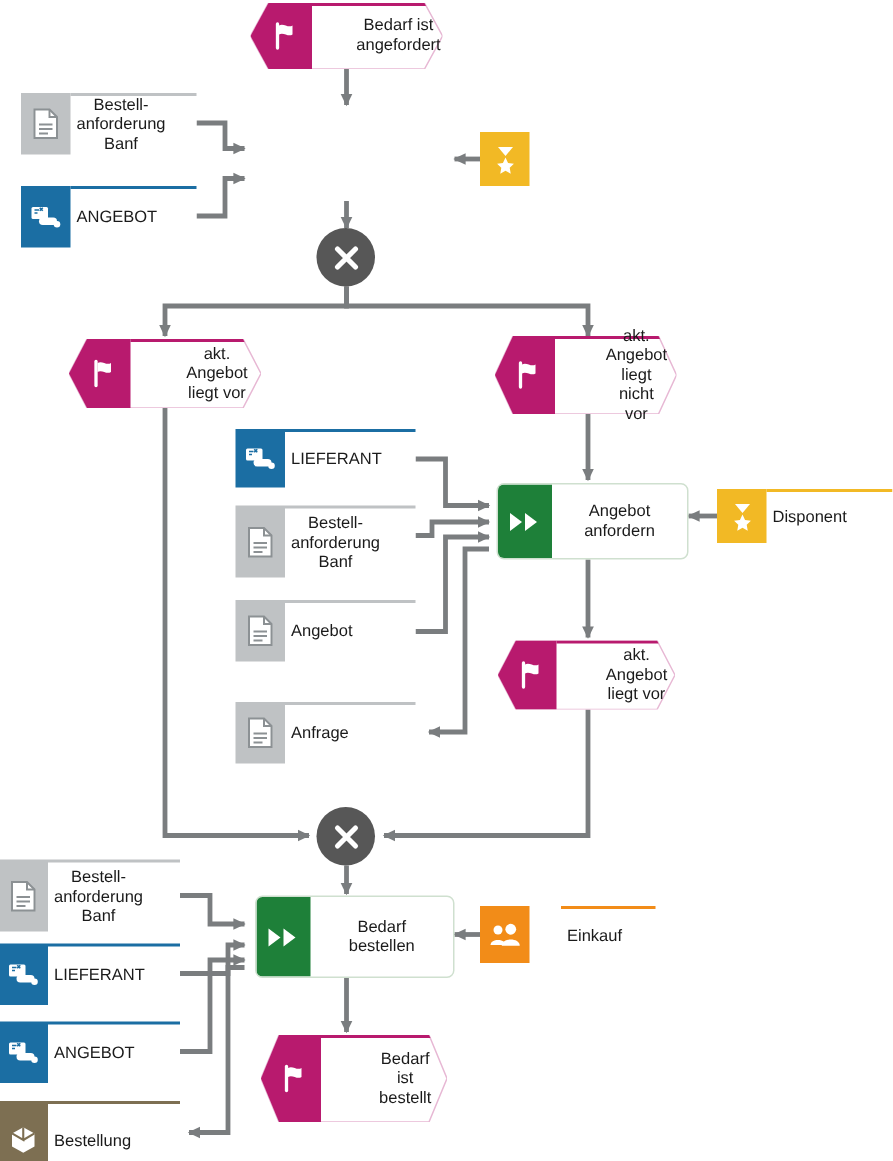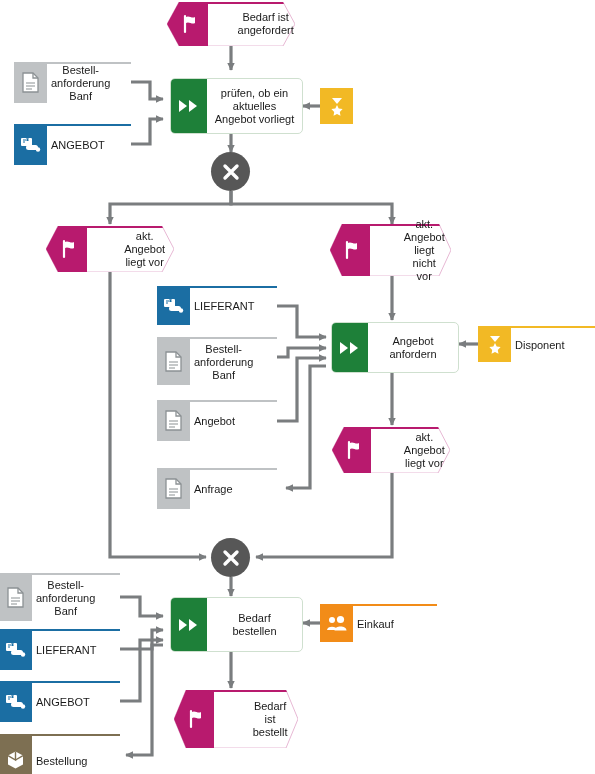--- a/index.html
+++ b/index.html
@@ -228,31 +228,20 @@
         <rect x="1" y="2" width="11" height="8" rx="1" fill="#ffffff"></rect>
         <path d="M3,4 L6,4 M3,6 L5,6" stroke="#1b6ea3" stroke-width="1"></path>
         <path d="M6.5,2.5 L8.5,4.5 M8.5,2.5 L6.5,4.5" stroke="#1b6ea3" stroke-width="1.1"></path>
         <rect x="6" y="9" width="12" height="5" rx="2.5" fill="#ffffff"></rect>
         <circle cx="18" cy="13.5" r="2.2" fill="#ffffff"></circle>
       </svg>
     </div>
     <div class="o-label">ANGEBOT</div>
   </div>
 
-  <div class="node func" style="left:170px;top:78px;width:133px;height:56px;">
-    <div class="f-icon">
-      <svg width="24" height="16" viewBox="0 0 24 16">
-        <path d="M2,2 L10,8 L2,14 Z" fill="#ffffff"></path>
-        <path d="M12,2 L20,8 L12,14 Z" fill="#ffffff"></path>
-      </svg>
-    </div>
-    <div class="f-label">
-      <span><span>prüfen, ob ein</span><br><span>aktuelles</span><br><span>Angebot vorliegt</span></span>
-    </div>
-  </div>
 
   <div class="node obj role" style="left:320px;top:88px;width:117px;height:36px;">
     <div class="o-icon">
       <svg width="18" height="20" viewBox="0 0 18 20">
         <path d="M4,2 L14,2 L9,8 Z" fill="#ffffff"></path>
         <path d="M9,9 L10.7,12.6 L14.6,13.1 L11.8,15.9 L12.5,19.8 L9,17.9 L5.5,19.8 L6.2,15.9 L3.4,13.1 L7.3,12.6 Z" fill="#ffffff"></path>
       </svg>
     </div>
   </div>
 
@@ -438,21 +427,21 @@
       <svg width="24" height="16" viewBox="0 0 24 16">
         <path d="M2,2 L10,8 L2,14 Z" fill="#ffffff"></path>
         <path d="M12,2 L20,8 L12,14 Z" fill="#ffffff"></path>
       </svg>
     </div>
     <div class="f-label">
       <span><span>Bedarf</span><br><span>bestellen</span></span>
     </div>
   </div>
 
-  <div class="node obj org" style="left:320px;top:604px;width:117px;height:38px;">
+  <div class="node obj org" style="left:320px;top:604px;width:117px;height:38px;gap:21px;">
     <div class="o-icon">
       <svg width="22" height="17" viewBox="0 0 22 17">
         <circle cx="6" cy="5" r="3" fill="#ffffff"></circle>
         <path d="M1,15 C1,10.5 11,10.5 11,15 Z" fill="#ffffff"></path>
         <circle cx="14.5" cy="4.5" r="3.6" fill="#ffffff"></circle>
         <path d="M8.5,15.5 C8.5,10 20.5,10 20.5,15.5 Z" fill="#ffffff"></path>
       </svg>
     </div>
     <div class="o-label">Einkauf</div>
   </div>

